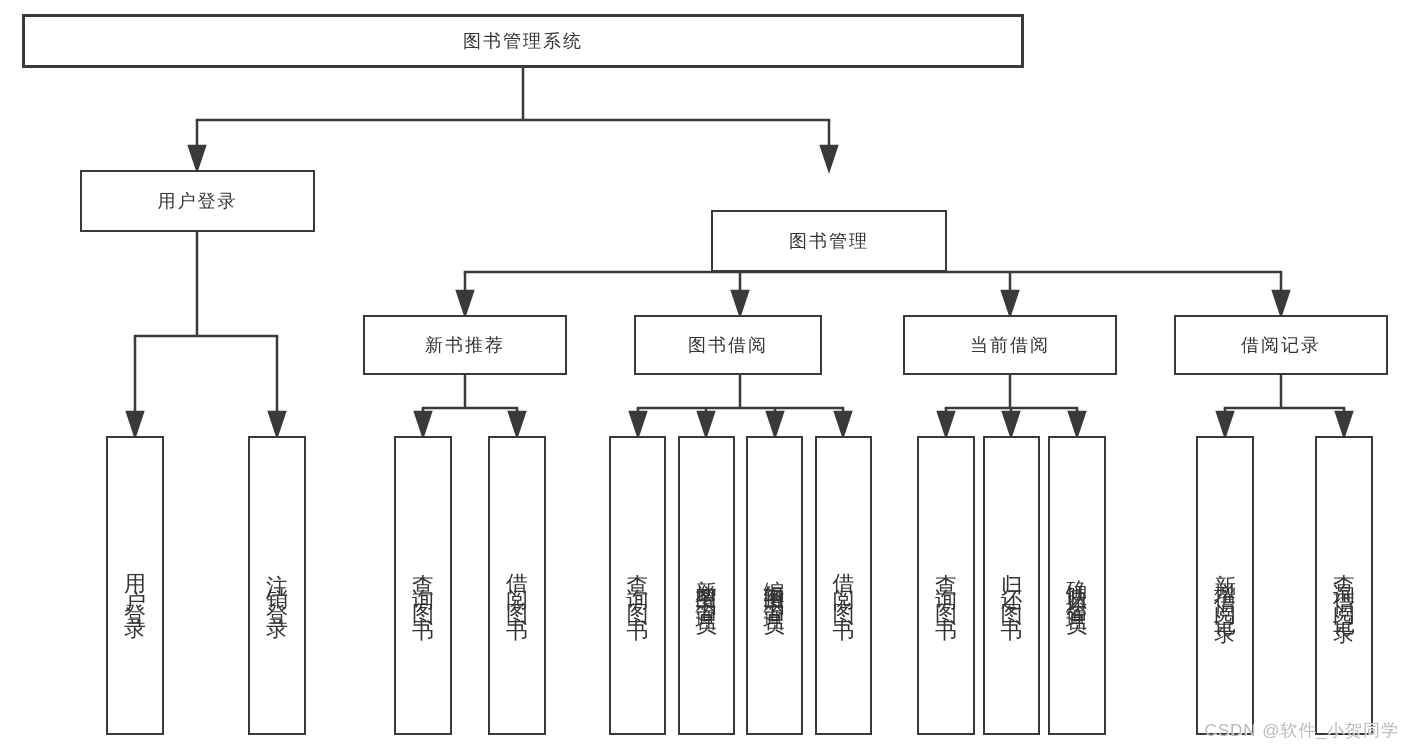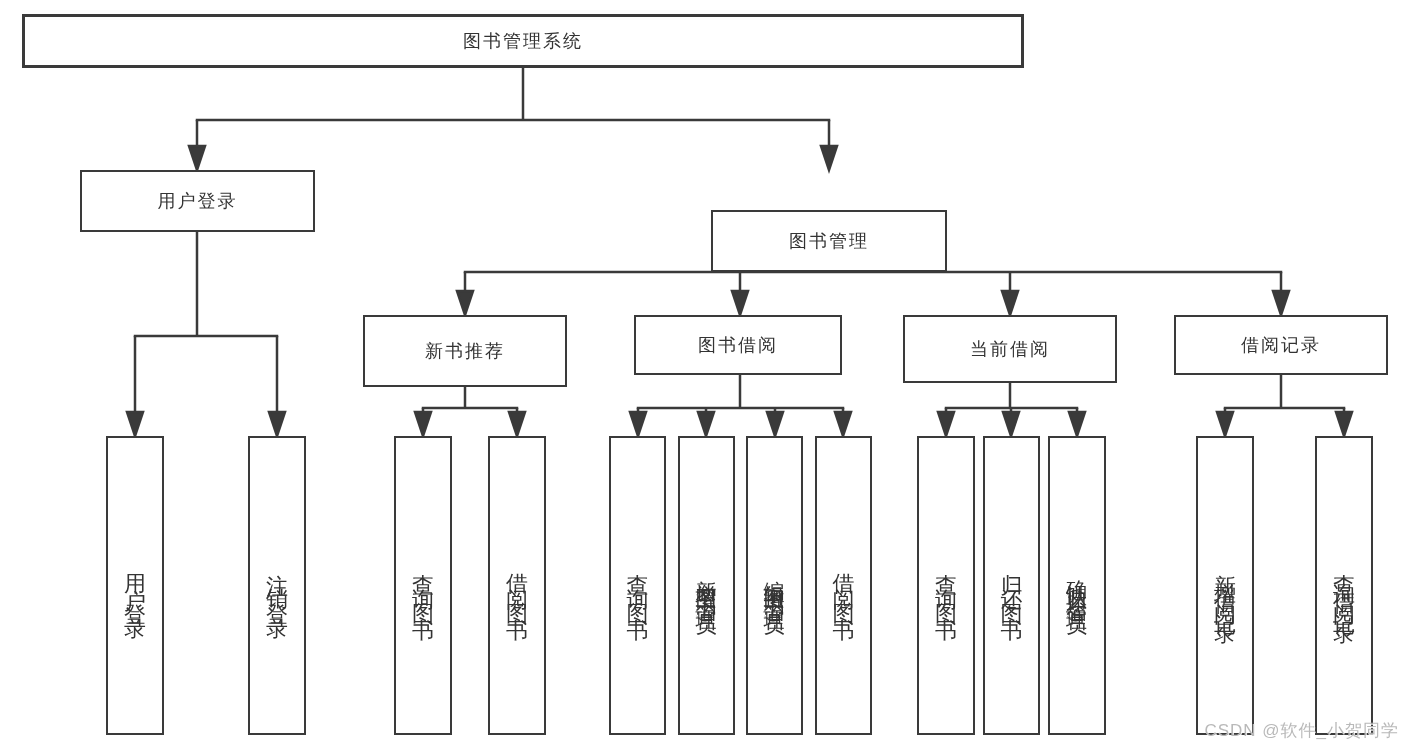--- a/index.html
+++ b/index.html
@@ -115,27 +115,27 @@
     <span class="hlabel">图书管理系统</span>
   </div>
 
   <div class="box" style="left:80px;top:170px;width:235px;height:62px;">
     <span class="hlabel">用户登录</span>
   </div>
   <div class="box" style="left:711px;top:170px;width:236px;height:62px;margin-top:40px;">
     <span class="hlabel">图书管理</span>
   </div>
 
-  <div class="box" style="left:363px;top:315px;width:204px;height:72px;">
+  <div class="box" style="left:363px;top:315px;width:204px;height:60px;">
     <span class="hlabel">新书推荐</span>
   </div>
-  <div class="box" style="left:634px;top:315px;width:208px;height:60px;">
+  <div class="box" style="left:634px;top:315px;width:188px;height:60px;">
     <span class="hlabel">图书借阅</span>
   </div>
-  <div class="box" style="left:903px;top:315px;width:214px;height:68px;">
+  <div class="box" style="left:903px;top:315px;width:214px;height:60px;">
     <span class="hlabel">当前借阅</span>
   </div>
   <div class="box" style="left:1174px;top:315px;width:214px;height:60px;">
     <span class="hlabel">借阅记录</span>
   </div>
 
   <div class="box vbox" style="left:106px;top:436px;width:58px;height:299px;">
     <span class="vlabel ls4">用户登录</span>
   </div>
   <div class="box vbox" style="left:248px;top:436px;width:58px;height:299px;">

